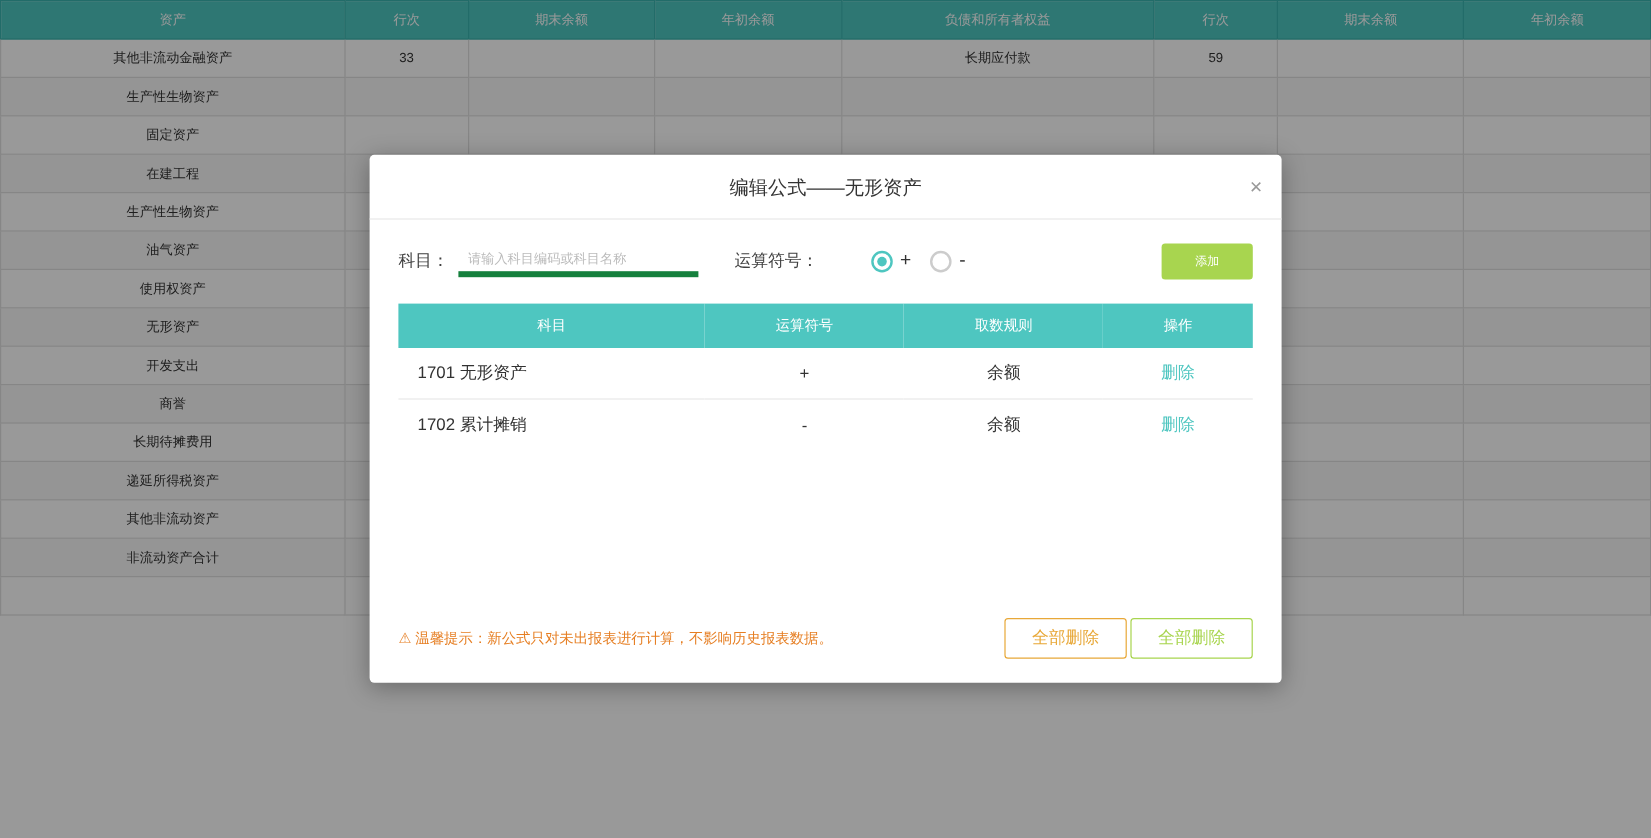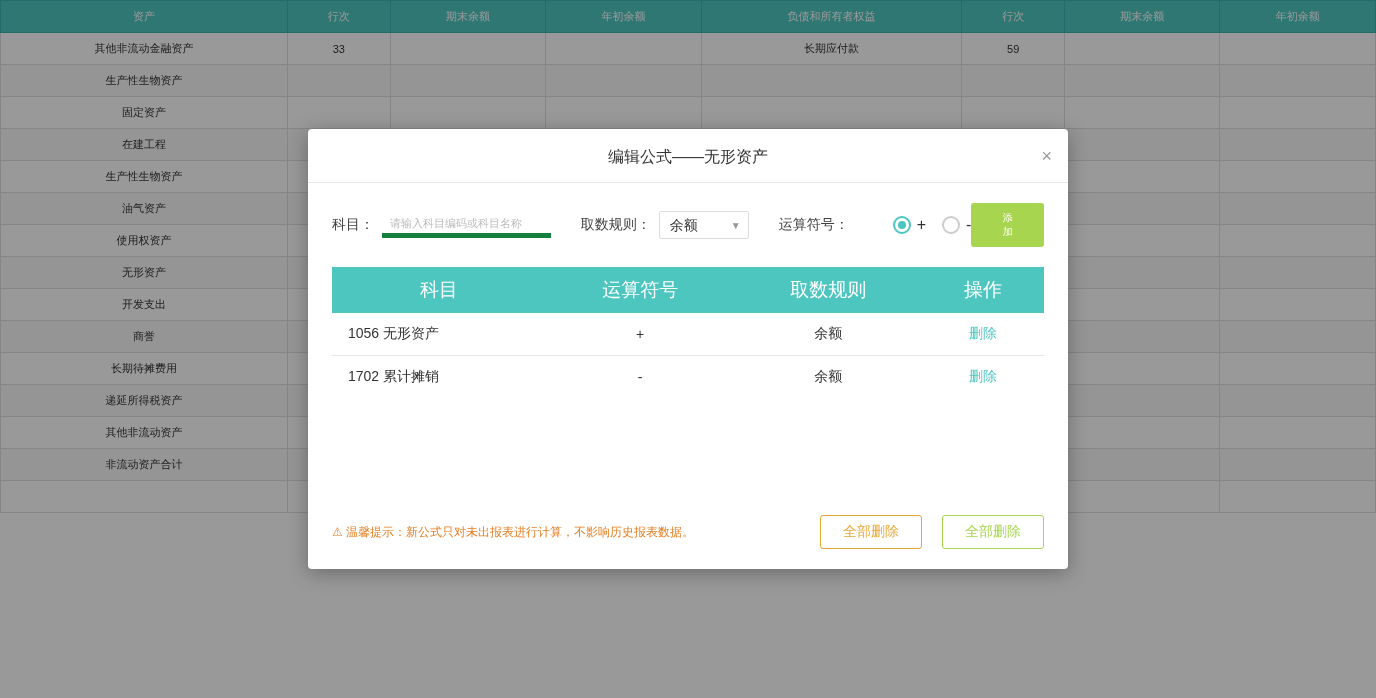--- a/index.html
+++ b/index.html
@@ -236,21 +236,21 @@
       border-collapse: collapse;
       margin-bottom: 20px;
     }
 
     .data-table thead tr th {
       background: #4ec6c0;
       color: #fff;
       padding: 10px 16px;
       text-align: center;
       font-weight: normal;
-      font-size: 19px;
+      font-size: 12px;
     }
 
     .data-table tbody tr {
       border-bottom: 1px solid #e8e8e8;
     }
 
     .data-table tbody tr:last-child {
       border-bottom: none;
     }
 
@@ -279,21 +279,21 @@
       font-size: 12px;
       color: #888;
     }
 
     .footer-tip span {
       color: #e67e22;
     }
 
     .footer-buttons {
       display: flex;
-      gap: 20px;
+      gap: 3px;
     }
 
     .footer-btn {
       padding: 7px 22px;
       border-radius: 3px;
       cursor: pointer;
       font-size: 14px;
       font-family: inherit;
     }
 
@@ -488,27 +488,20 @@
       <span class="modal-title">编辑公式——无形资产</span>
       <button class="modal-close">×</button>
     </div>
 
     <div class="modal-body">
 
       <div class="form-row">
         <span class="form-label">科目：</span>
         <input class="form-input" type="text" placeholder="请输入科目编码或科目名称" style="">
 
-        <div class="form-section">
-          <span class="form-label">取数规则：</span>
-          <div class="form-select-wrapper">
-            <select class="form-select" id="rule-select"><option value="余额">余额</option><option value="借方">借方</option><option value="贷方">贷方</option><option value="借方累计">借方累计</option><option value="贷方累计">贷方累计</option></select>
-            <span class="select-arrow">▼</span>
-          </div>
-        </div>
 
         <div class="operator-section">
           <span class="form-label">运算符号：</span>
           <div class="radio-group">
             <label class="radio-item">
               <div class="radio-circle checked"></div>
               <span class="radio-label-text">+</span>
             </label>
             <label class="radio-item">
               <div class="radio-circle"></div>
@@ -524,21 +517,21 @@
         <thead>
           <tr id="formula-header-row">
               <th>科目</th>
               <th>运算符号</th>
               <th>取数规则</th>
               <th>操作</th>
             </tr>
         </thead>
         <tbody id="formula-body">
             <tr>
-              <td style="text-align: left;">1056 无形资产</td>
+              <td style="text-align: left;">1701 无形资产</td>
               <td>+</td>
               <td>余额</td>
               <td><a class="delete-link" href="#">删除</a></td>
             </tr>
             <tr>
               <td style="text-align: left;">1702 累计摊销</td>
               <td>-</td>
               <td>余额</td>
               <td><a class="delete-link" href="#">删除</a></td>
             </tr>

